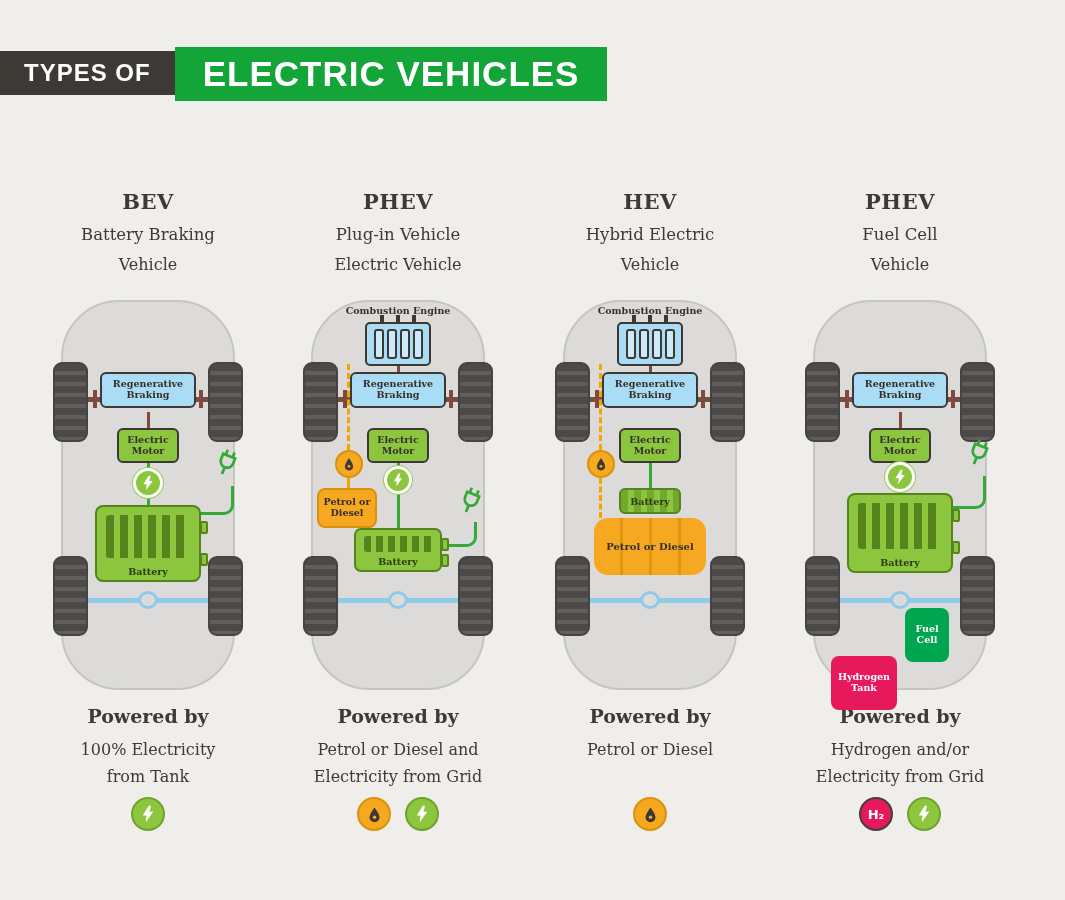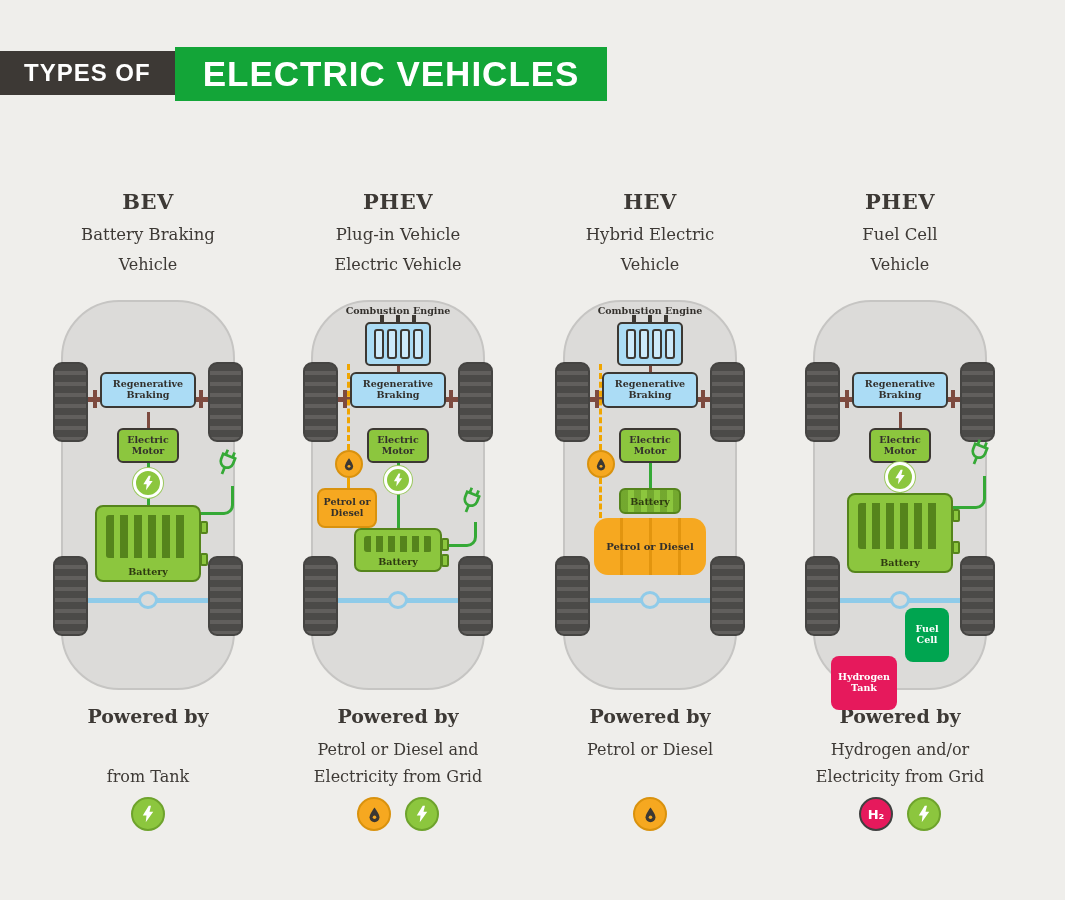--- a/index.html
+++ b/index.html
@@ -120,20 +120,21 @@
         <div class="cells"></div>
         <span class="batt-label">Battery</span>
         <div class="tab tab1"></div>
         <div class="tab tab2"></div>
       </div>
       <div class="axler"></div>
       <div class="diff"></div>
     </div>
 
     <div class="ctext powered">Powered by</div>
+    <div class="ctext pd1">100% Electricity</div>
     <div class="ctext pd2">from Tank</div>
     <div class="icons">
       <div class="picon pic-e">
         <svg viewBox="0 0 24 24" width="18" height="18">
             <path d="M13 1 L5 14 h5 L9 23 L19 9 h-5 L16 1 Z" fill="#fff"></path>
           </svg>
       </div>
     </div>
   </div>
 

